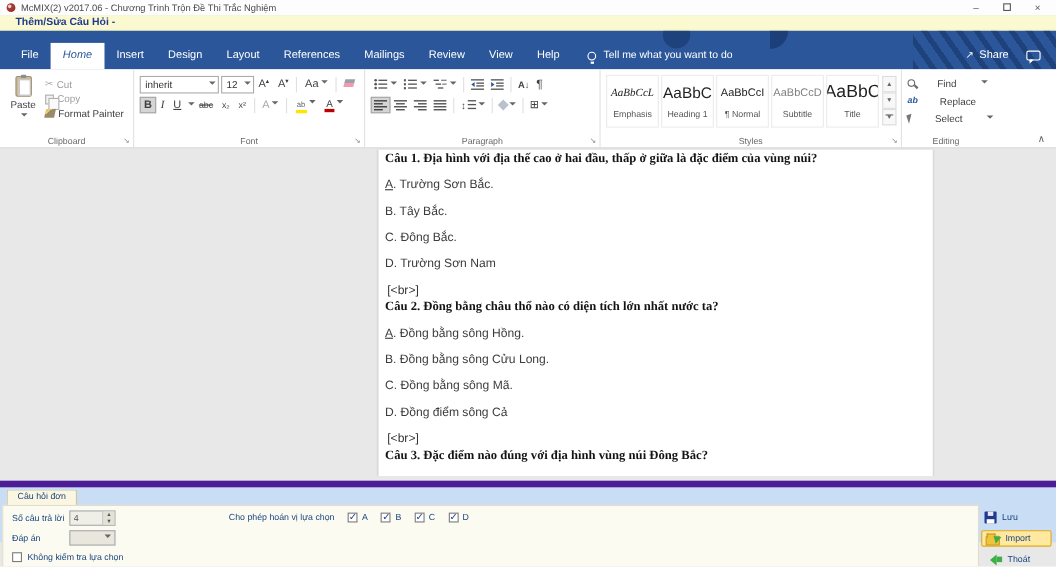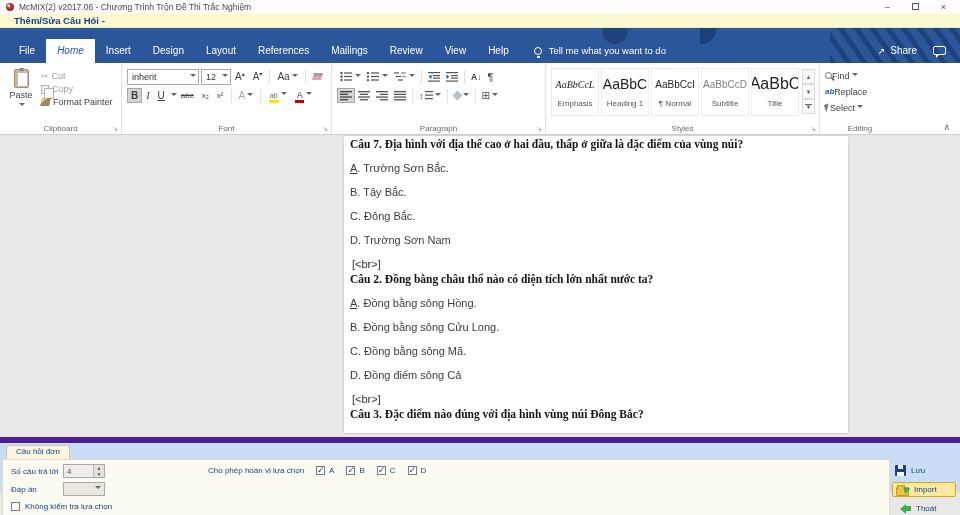--- a/index.html
+++ b/index.html
@@ -86,21 +86,21 @@
   .g-styles { width: 274px; display: flex; }
   .style-cards { display: flex; gap: 2px; margin-top: 1px; }
   .scard { width: 48px; height: 48px; background: #fff; border: 1px solid #ececec; text-align: center; cursor: pointer; overflow: hidden; }
   .scard .prev { height: 30px; display: flex; align-items: center; justify-content: center; color: #222; white-space: nowrap; }
   .scard .sname { font-size: 8px; color: #555; white-space: nowrap; }
   .sscroll { display: flex; flex-direction: column; margin-left: 3px; margin-top: 2px; }
   .sscroll .sbtn { width: 13px; height: 15px; border: 1px solid #dcdcdc; background: #f8f8f8; font-size: 6px; color: #666; display: flex; align-items: center; justify-content: center; cursor: pointer; flex-direction: column; line-height: 4px; }
 
   
   .g-edit { width: 80px; }
-  .erow { display: flex; align-items: center; gap: 0; height: 15px; font-size: 9px; color: #3f3f3f; margin: 1px 0; cursor: pointer; white-space: nowrap; }
+  .erow { display: flex; align-items: center; gap: 20px; height: 15px; font-size: 9px; color: #3f3f3f; margin: 1px 0; cursor: pointer; white-space: nowrap; }
   .ico-find { width: 7px; height: 7px; border: 1.5px solid #6a6a6a; border-radius: 50%; position: relative; flex: none; }
   .ico-find::after { content: ""; position: absolute; left: 5px; top: 5px; width: 4px; height: 1.5px; background: #6a6a6a; transform: rotate(45deg); }
   .ico-replace { font-size: 8px; font-style: italic; color: #2b579a; font-weight: bold; }
   .ico-select { width: 0; height: 0; border-top: 8px solid #777; border-right: 5px solid transparent; transform: rotate(-18deg); }
   .collapse { position: absolute; right: 10px; bottom: 2px; font-size: 9px; color: #666; cursor: pointer; }
 
   
   .canvas { position: absolute; top: 136px; left: 0; width: 100%; height: 301px; background: #e8e8e8; }
   .page { position: absolute; left: 344px; top: 0; width: 504px; height: 297px; background: #fff; box-shadow: 0 0 2px rgba(0,0,0,.25); padding: 2px 6px; overflow: hidden; }
   .doc-q { font-family: "Liberation Serif", "DejaVu Serif", serif; font-weight: bold; font-size: 11.5px; color: #141414; line-height: 13px; margin: 0; }
@@ -411,21 +411,21 @@
           <span class="arrow-dn"></span>
         </div>
       <span class="glabel">Editing</span>
     </div>
 
     <span class="collapse">∧</span>
   </div>
 
   <div class="canvas">
     <div class="page" id="doc-page">
-        <div class="doc-q">Câu 7. Địa hình với địa thế cao ở hai đầu, thấp ở giữa là đặc điểm của vùng núi?</div>
+        <div class="doc-q">Câu 1. Địa hình với địa thế cao ở hai đầu, thấp ở giữa là đặc điểm của vùng núi?</div>
         <div class="doc-opt"><span class="u">A</span><span>. Trường Sơn Bắc.</span></div>
         <div class="doc-opt"><span>B</span><span>. Tây Bắc.</span></div>
         <div class="doc-opt"><span>C</span><span>. Đông Bắc.</span></div>
         <div class="doc-opt"><span>D</span><span>. Trường Sơn Nam</span></div>
         <div class="doc-br">[&lt;br&gt;]</div>
         <div class="doc-q">Câu 2. Đồng bằng châu thổ nào có diện tích lớn nhất nước ta?</div>
         <div class="doc-opt"><span class="u">A</span><span>. Đồng bằng sông Hồng.</span></div>
         <div class="doc-opt"><span>B</span><span>. Đồng bằng sông Cửu Long.</span></div>
         <div class="doc-opt"><span>C</span><span>. Đồng bằng sông Mã.</span></div>
         <div class="doc-opt"><span>D</span><span>. Đồng điểm sông Cả</span></div>

